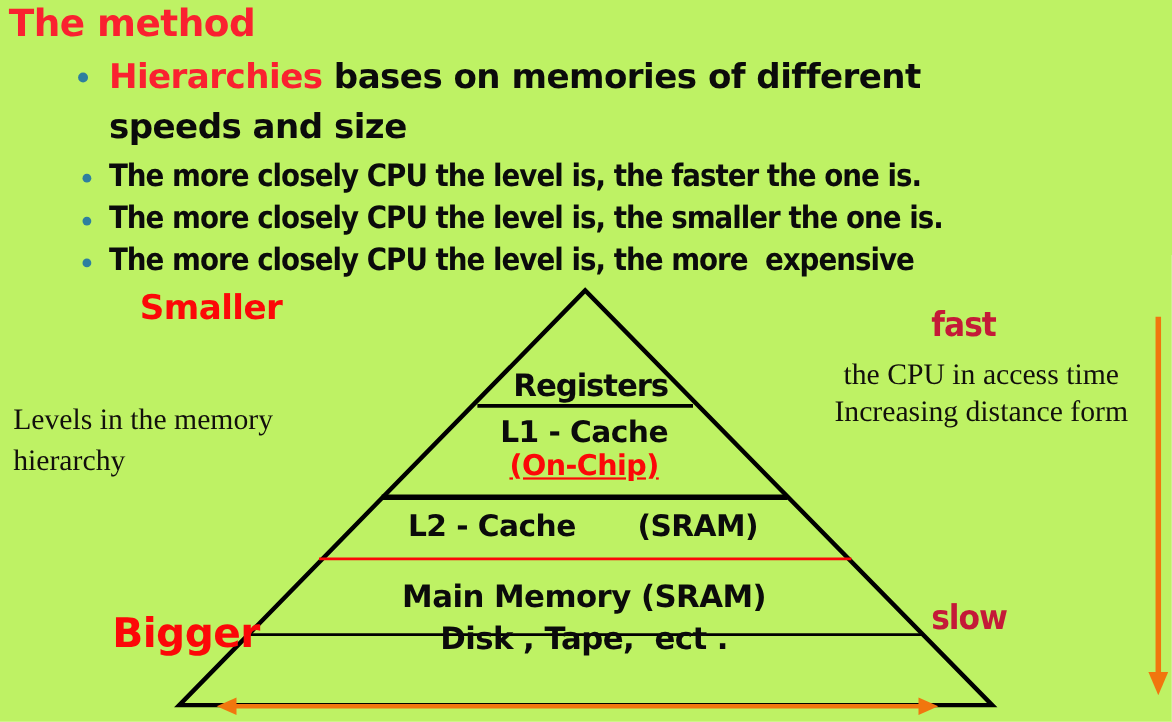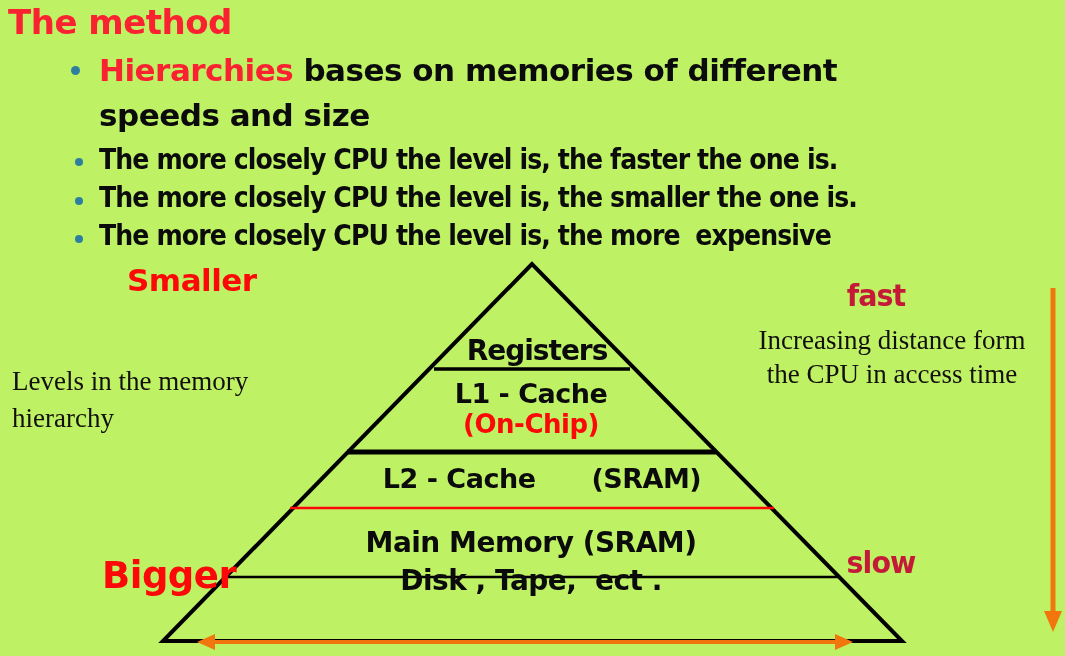--- a/index.html
+++ b/index.html
@@ -20,22 +20,22 @@
   .title{position:absolute;left:8px;top:2px;font-size:34px;letter-spacing:-0.5px;color:var(--slide_red);}
 
   .bullet-dot{position:absolute;width:9px;height:9px;border-radius:50%;background:var(--bullet_teal);}
   .b1-text{position:absolute;left:99px;top:48px;width:890px;font-size:31px;line-height:45px;letter-spacing:-0.5px;}
   .b1-hl{color:var(--slide_red);}
   .small-bullet{position:absolute;left:99px;font-size:28px;letter-spacing:-1px;white-space:pre;transform:scaleX(0.90);transform-origin:left top;}
 
   .pyr-label{position:absolute;transform:translateX(-50%);text-align:left;white-space:pre;}
   .lv-registers{left:537px;top:334px;font-size:28px;letter-spacing:-1px;}
   .lv-l1{left:531px;top:378px;font-size:27px;letter-spacing:-0.5px;}
-  .lv-onchip{left:531px;top:409px;font-size:26px;color:var(--pure_red);letter-spacing:-0.5px;}
-  .lv-l2row{left:542px;top:463px;display:flex;gap:56px;transform:translateX(-50%);font-size:27px;letter-spacing:-0.5px;}
+  .lv-onchip{left:531px;top:409px;font-size:26px;color:var(--pure_red);letter-spacing:-0.5px;text-decoration:underline;}
+  .lv-l2row{left:530px;top:463px;display:flex;gap:56px;transform:translateX(-50%);font-size:27px;letter-spacing:-0.5px;}
   .lv-main{left:531px;top:526px;font-size:28px;letter-spacing:-0.5px;}
   .lv-disk{left:531px;top:564px;font-size:28px;letter-spacing:-0.5px;}
 
   .smaller-label{position:absolute;left:127px;top:262px;font-size:31px;color:var(--pure_red);letter-spacing:-0.5px;}
   .bigger-label{position:absolute;left:102px;top:554px;font-size:37px;color:var(--pure_red);letter-spacing:-0.5px;}
   .fast-label{position:absolute;left:876px;top:277px;transform:translateX(-50%);font-size:31px;color:var(--crimson);letter-spacing:-1px;transform:translateX(-50%) scaleX(0.92);}
   .slow-label{position:absolute;left:881px;top:544px;transform:translateX(-50%) scaleX(0.92);font-size:31px;color:var(--crimson);letter-spacing:-1px;}
 
   .levels-note{position:absolute;left:12px;top:363px;width:296px;font-size:27px;line-height:37px;}
   .distance-note{position:absolute;left:736px;top:323px;width:312px;font-size:27px;line-height:34px;text-align:center;}
@@ -90,17 +90,17 @@
   <div class="bigger-label comic">Bigger</div>
   <div class="fast-label comic">fast</div>
   <div class="slow-label comic">slow</div>
 
   <div class="levels-note serif">
     <div>Levels in the memory</div>
     <div>hierarchy</div>
   </div>
 
   <div class="distance-note serif">
+    <div>the CPU in access time</div>
     <div>Increasing distance form</div>
-    <div>the CPU in access time</div>
   </div>
 
 </div>
 
 </body></html>

